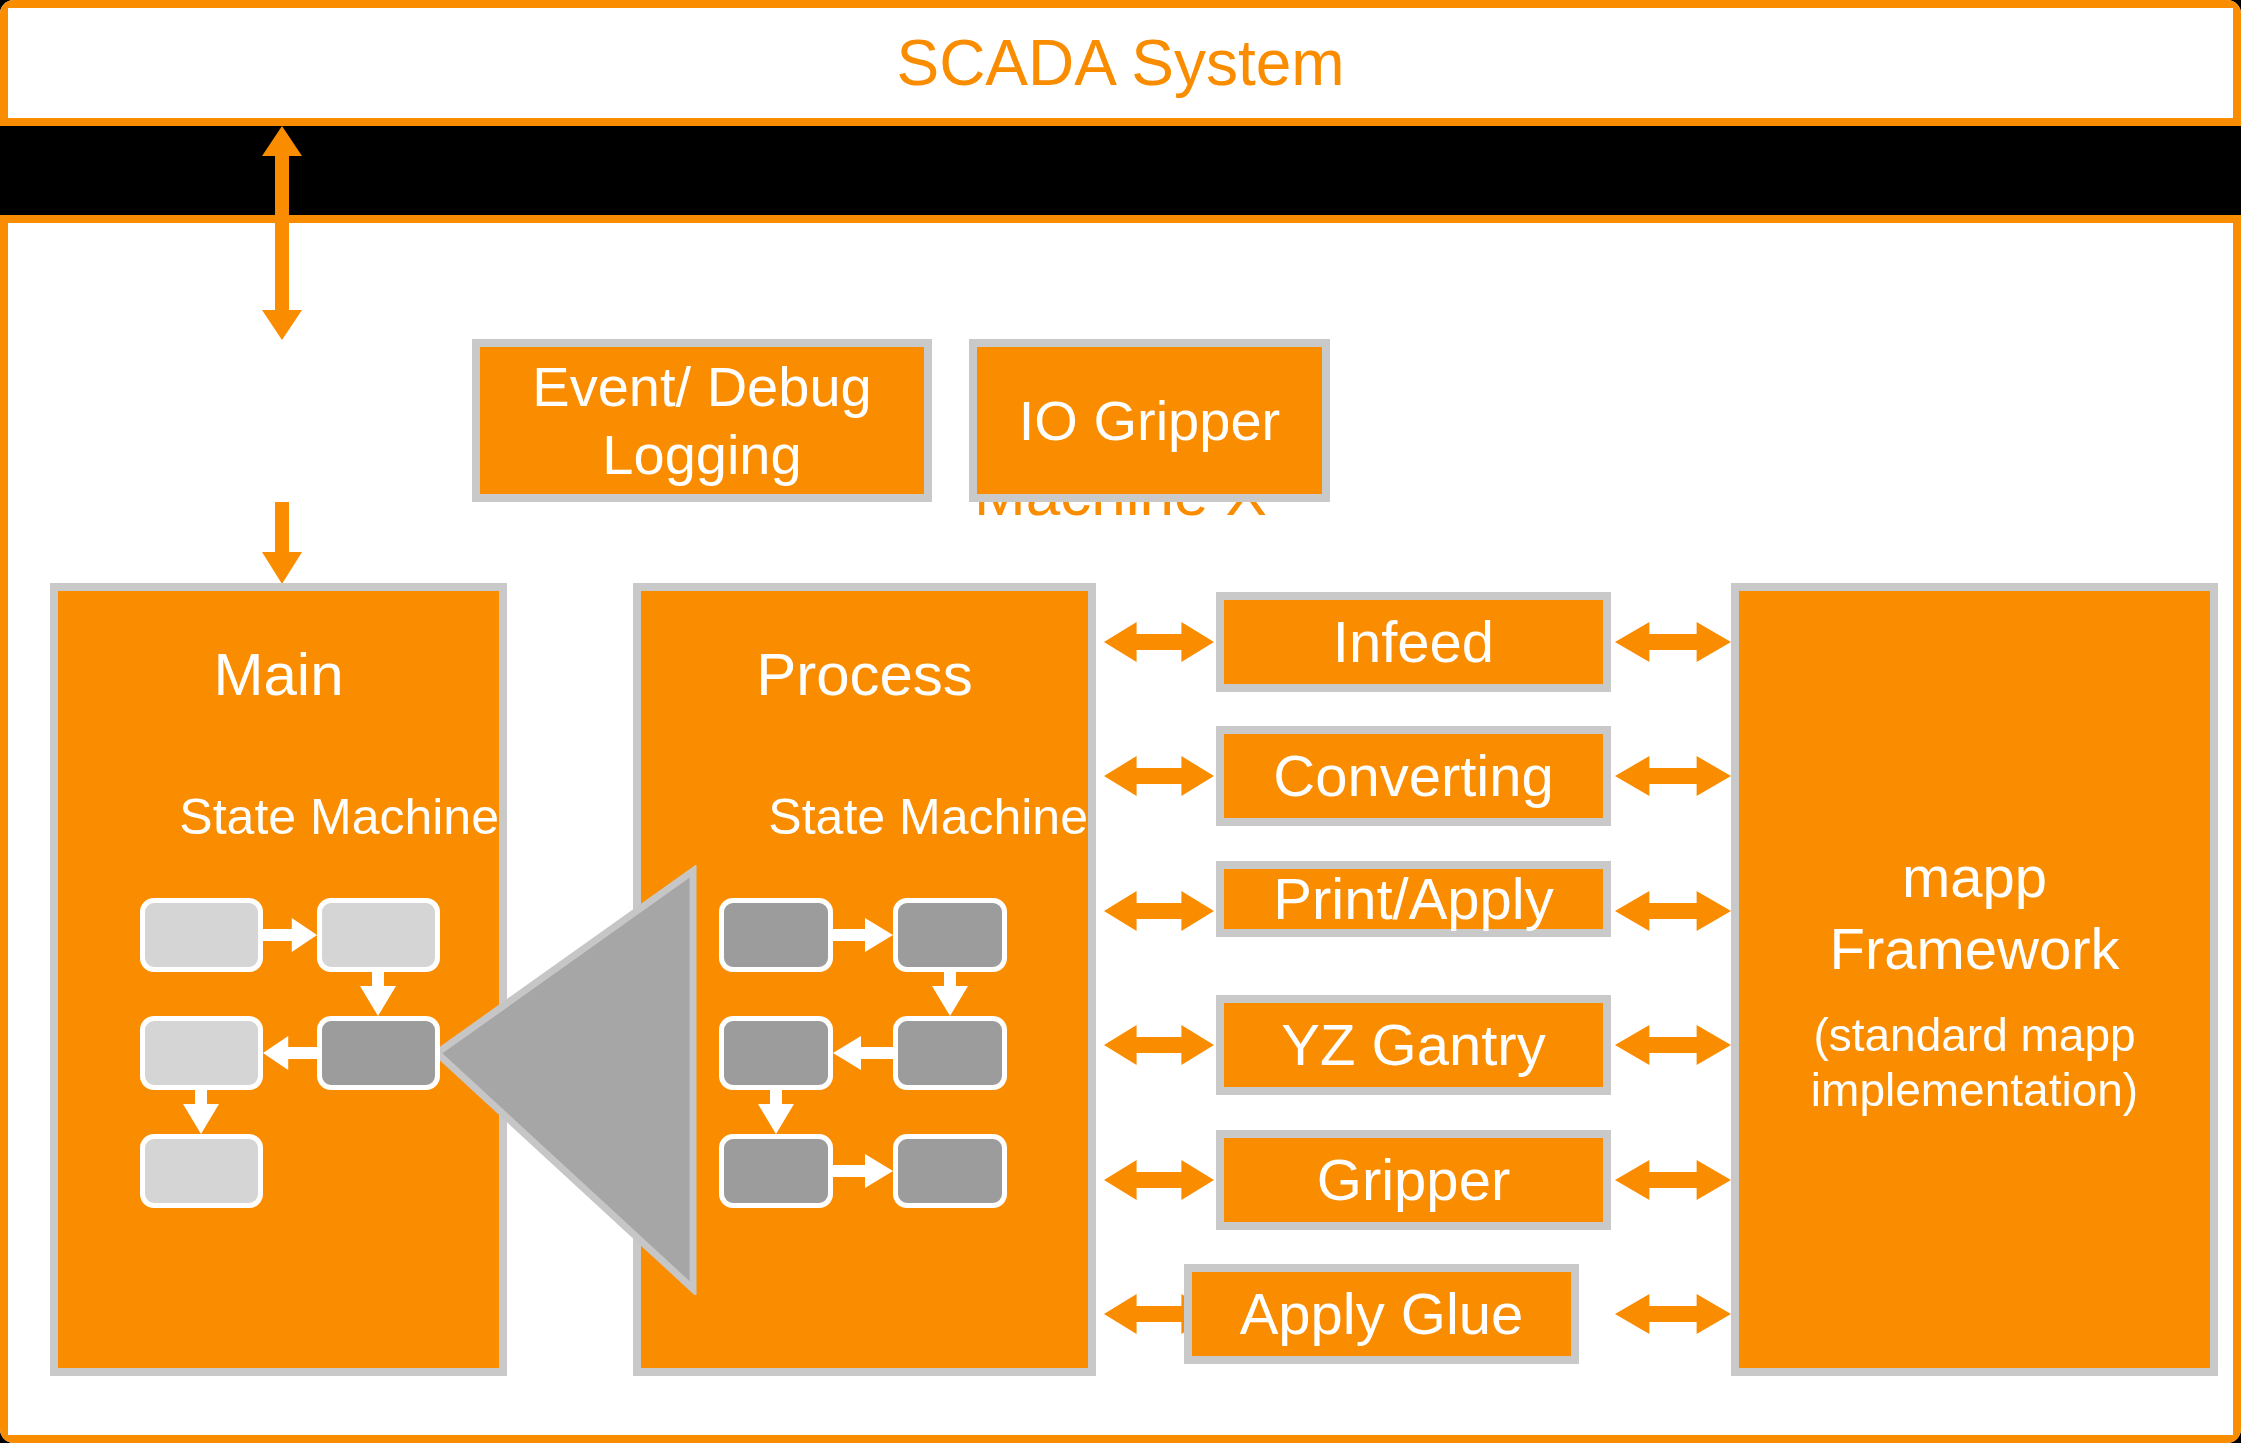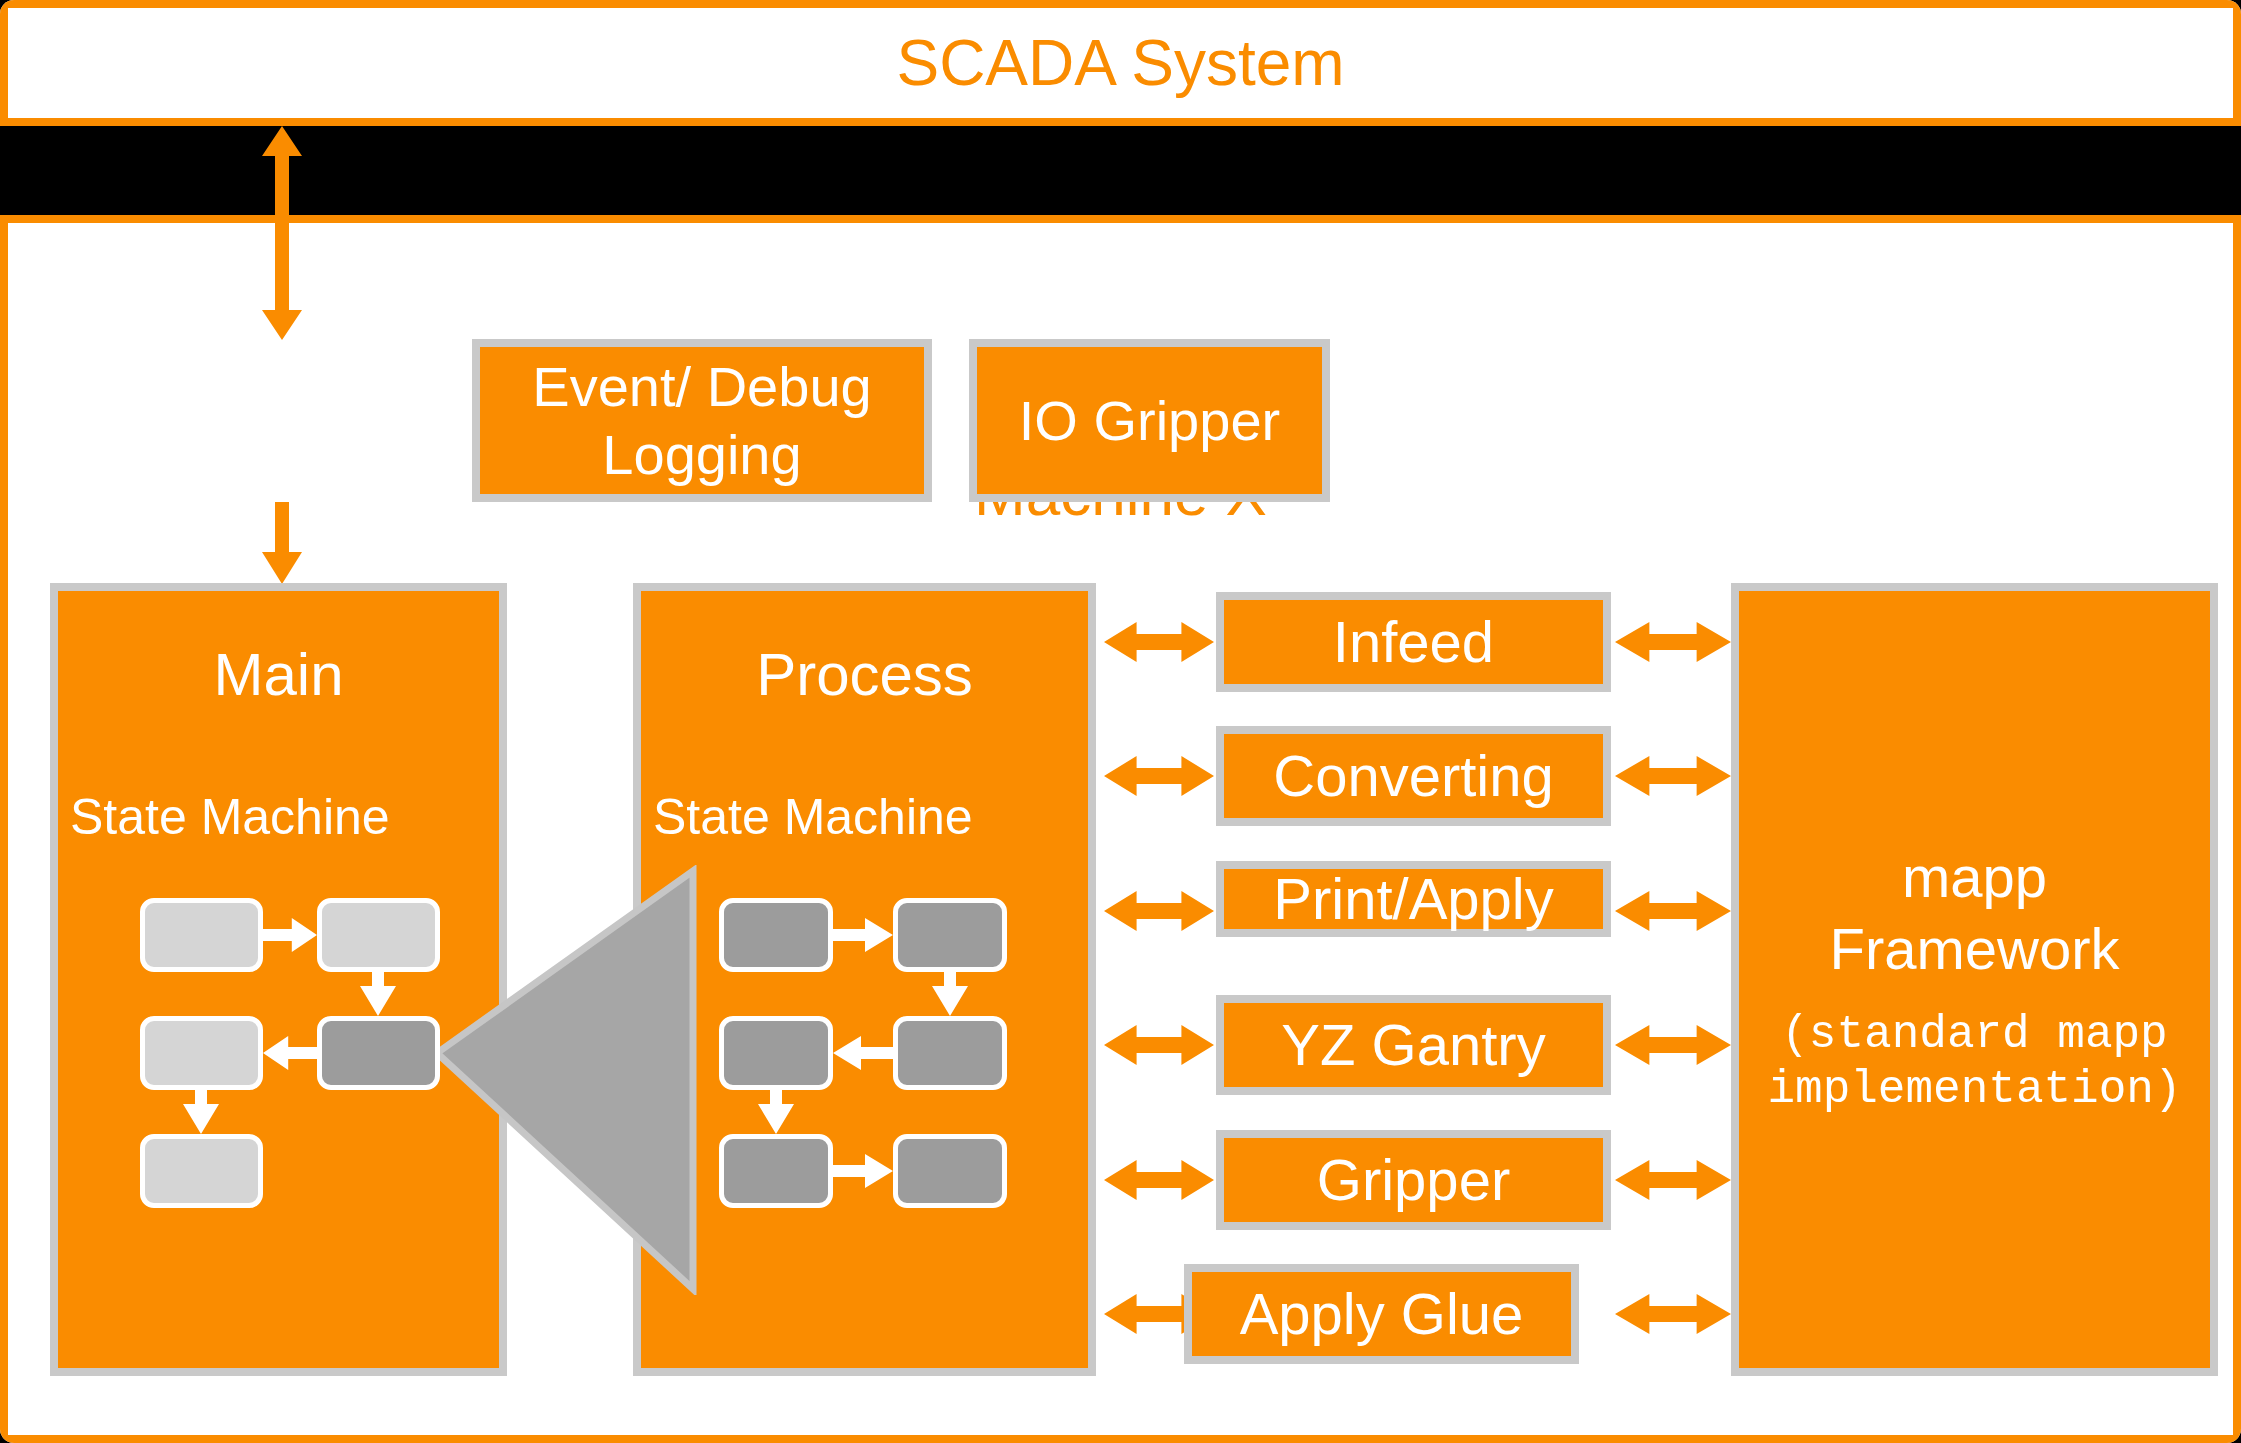--- a/index.html
+++ b/index.html
@@ -10,23 +10,23 @@
   
   .panel{position:absolute;background:var(--orange,#FA8C00);border:8px solid var(--panel-border,#C9C9C9);
          box-sizing:border-box;color:var(--text-on-orange,#fff);}
   .center{display:flex;align-items:center;justify-content:center;text-align:center;flex-direction:column;}
   .orange-text{color:var(--orange,#FA8C00);}
   .scada-title{font-size:64px;line-height:1;}
   .machine-title{position:absolute;left:0;right:0;top:240px;text-align:center;font-size:62px;line-height:1;}
   .panel-label{font-size:56px;line-height:1.2;}
   .module-label{font-size:58px;line-height:1;}
   .big-title{position:absolute;left:0;right:0;top:54px;text-align:center;font-size:60px;line-height:1;z-index:3;}
-  .subtitle{position:absolute;left:0;right:0;top:201px;text-align:left;font-size:50px;line-height:1;z-index:3;padding-left:12px;}
+  .subtitle{position:absolute;left:0;right:0;top:201px;text-align:right;font-size:50px;line-height:1;z-index:3;padding-left:12px;}
   .mapp-title{font-size:58px;line-height:1.25;}
-  .mapp-sub{font-size:46px;line-height:1.2;margin-top:22px;max-width:460px;font-family:Liberation Mono, monospace;}
+  .mapp-sub{font-size:46px;line-height:1.2;margin-top:22px;max-width:460px;}
   .sm-layer{position:absolute;inset:0;z-index:3;}
   .state{position:absolute;border:5px solid #fff;border-radius:14px;box-sizing:border-box;
          background:var(--state-light,#D5D5D5);}
   .state.dark{background:var(--state-dark,#9C9C9C);}
   .oarrow{color:var(--orange,#FA8C00);position:absolute;}
   .warrow{color:#fff;position:absolute;}
   .callout{position:absolute;z-index:2;}
   svg{display:block;}
 </style>
 </head>

